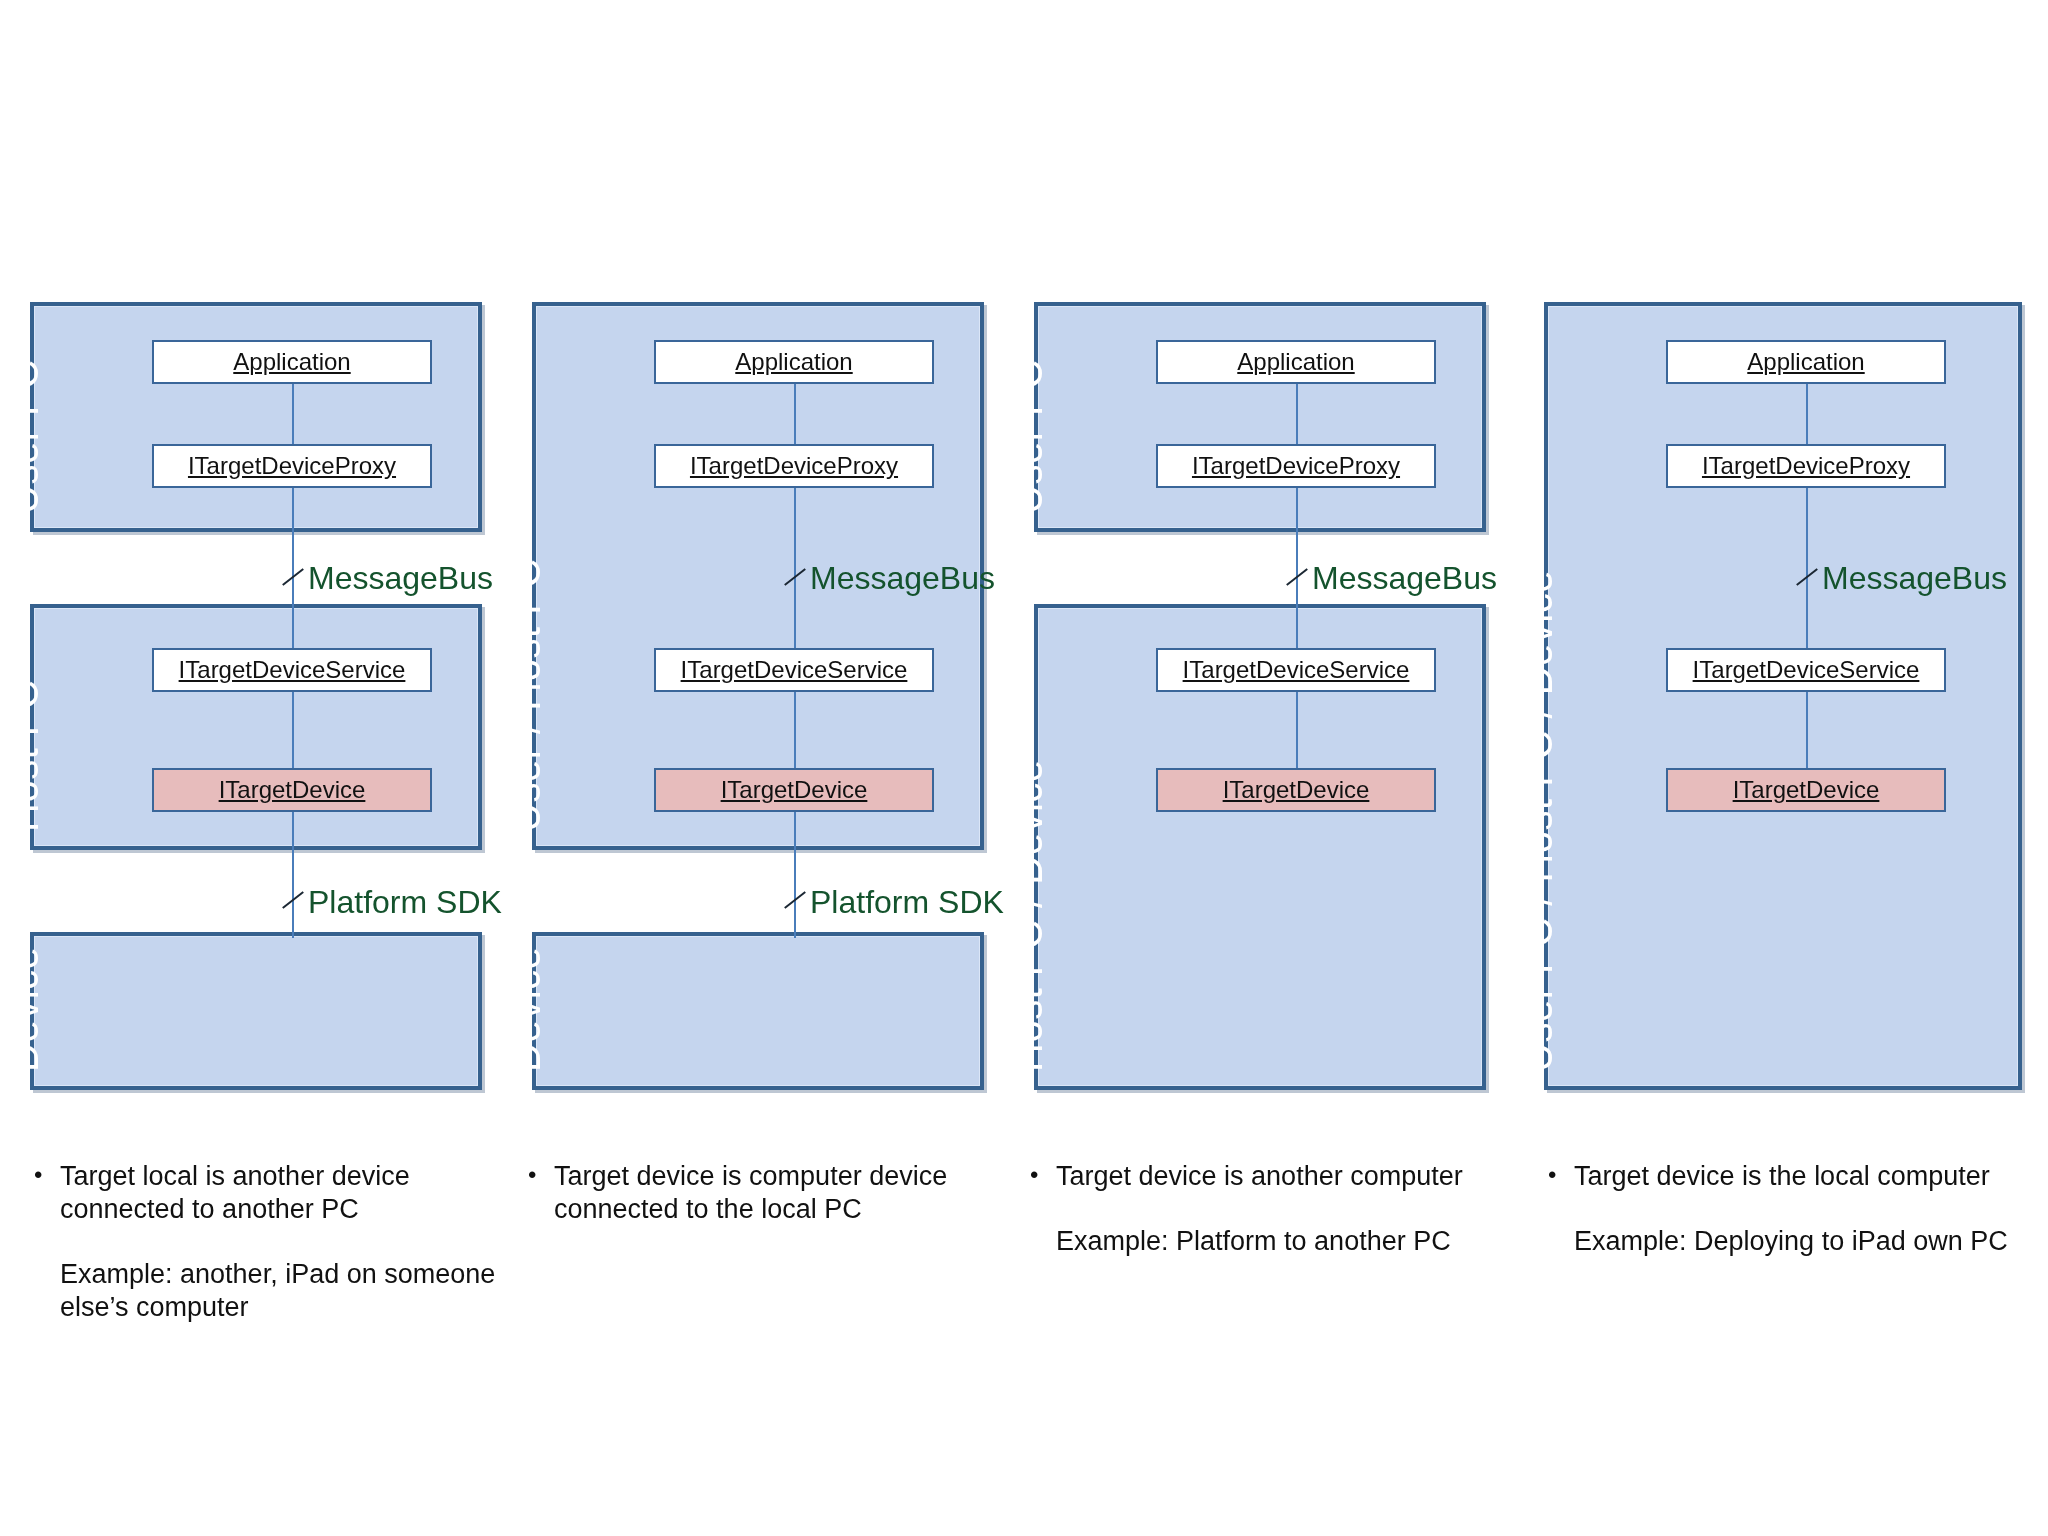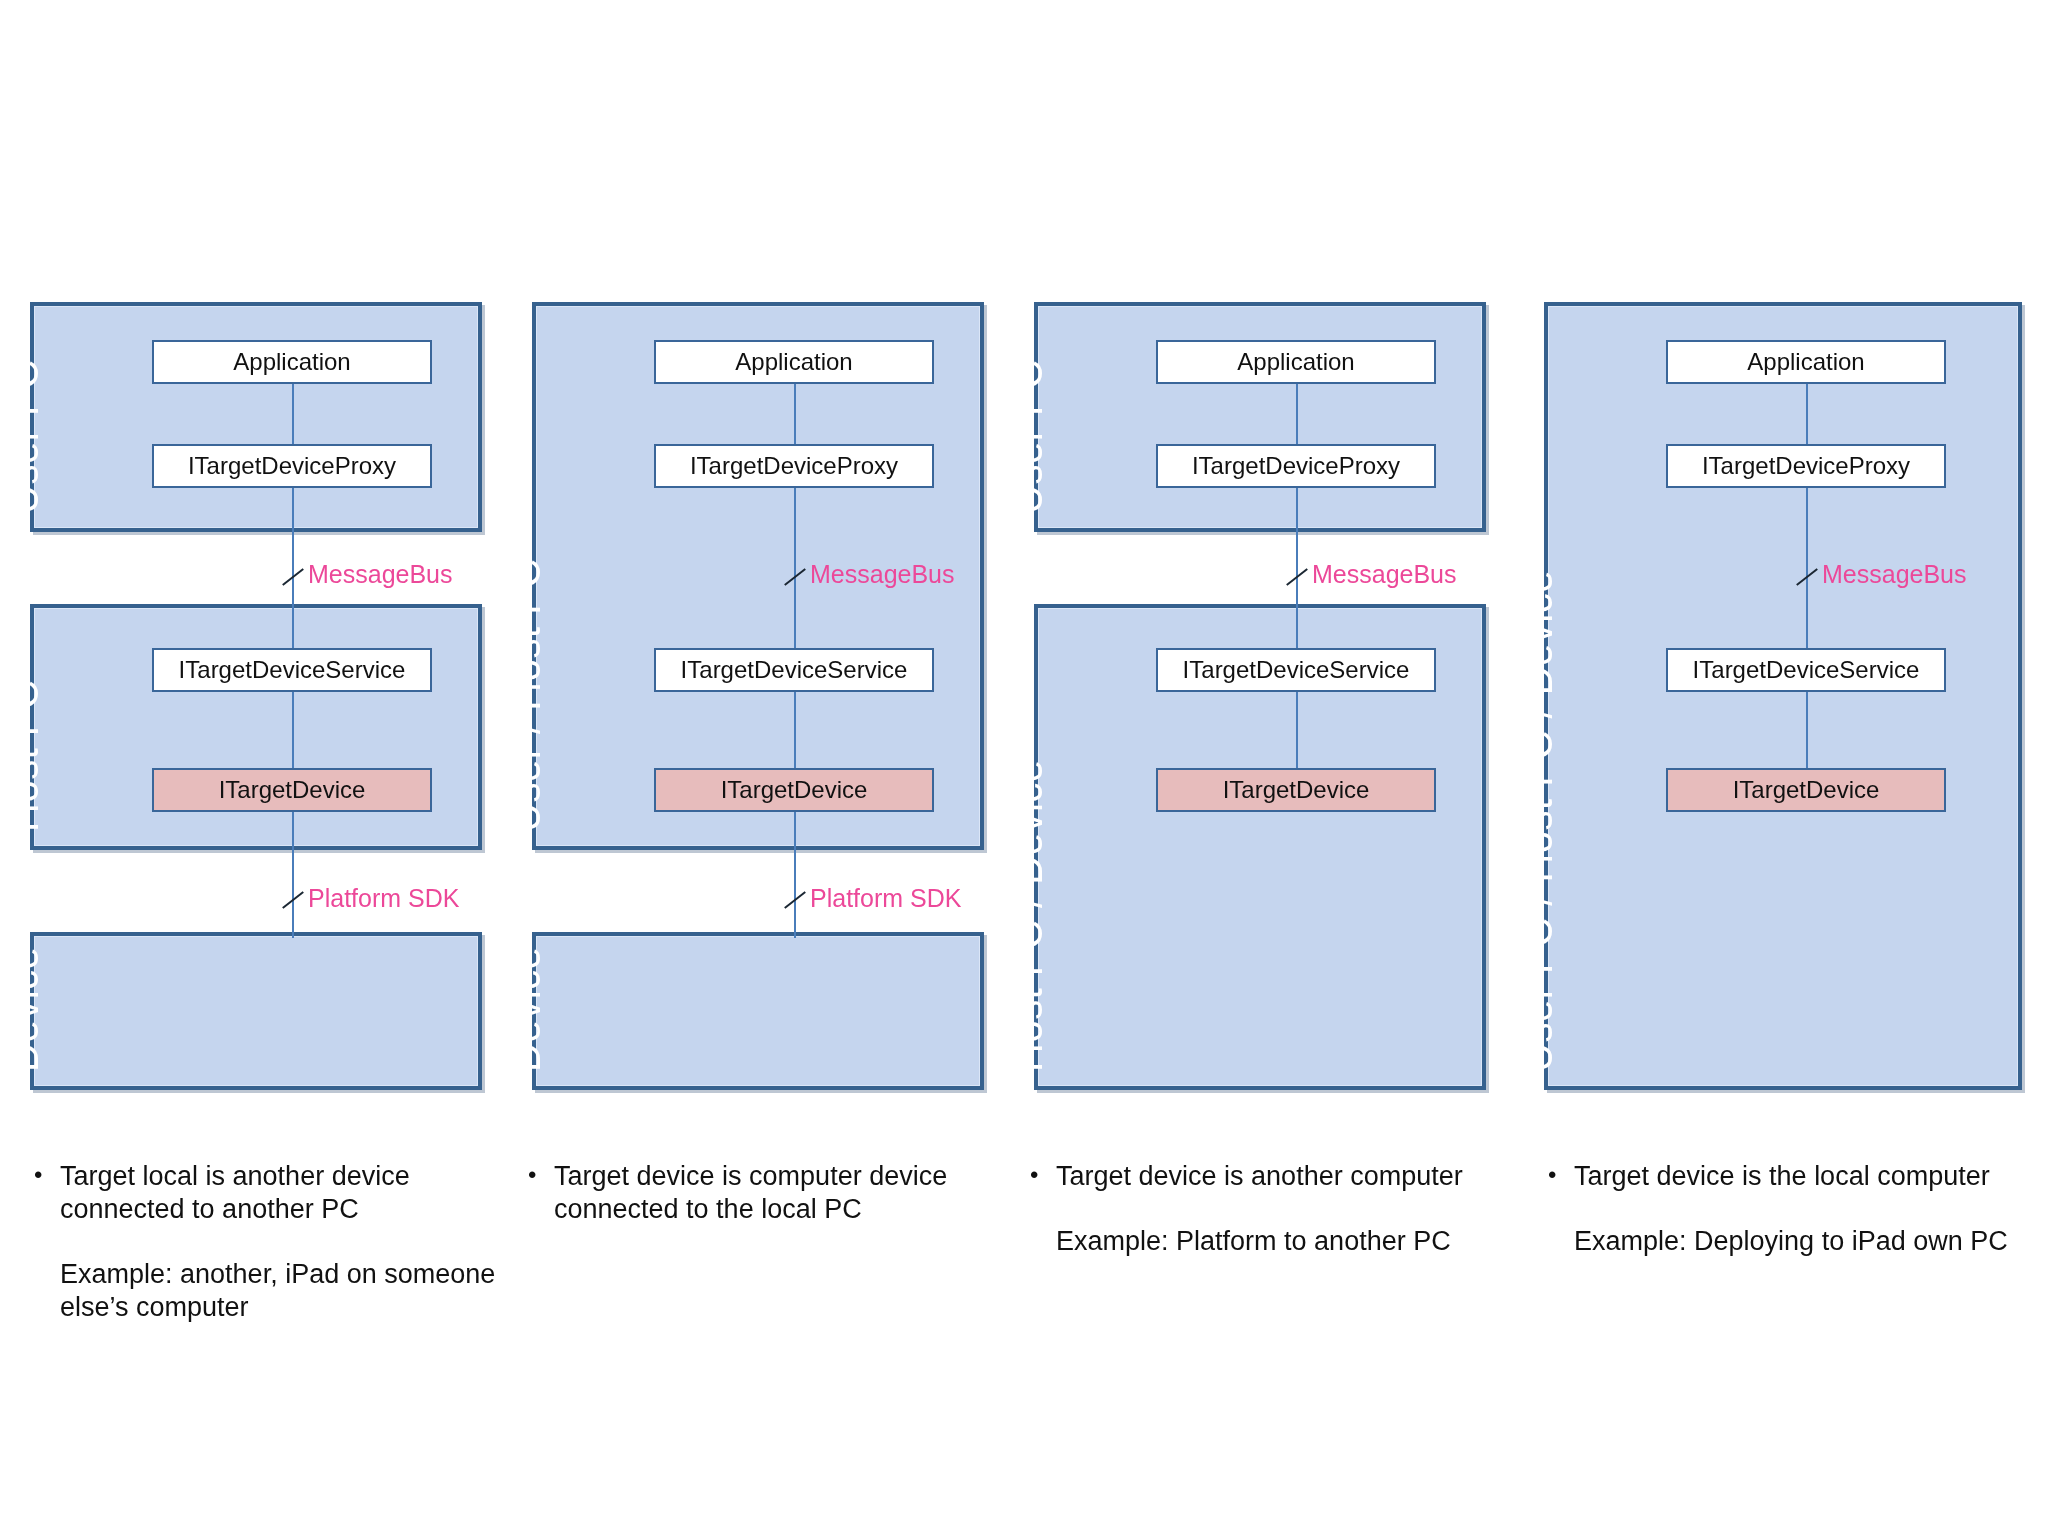--- a/index.html
+++ b/index.html
@@ -63,20 +63,21 @@
     position: absolute;
     box-sizing: border-box;
     border: 2px solid #3a6699;
     background: #ffffff;
     display: flex;
     align-items: center;
     justify-content: center;
     font-size: 24px;
     color: #111111;
     z-index: 4;
+    text-decoration: underline;
   }
   .node.target {
     background: #e7bcbc;
     border-color: #3a6699;
   }
 
   
   .conn {
     position: absolute;
     width: 2px;
@@ -87,22 +88,22 @@
     position: absolute;
     width: 26px;
     height: 2px;
     background: #1b2733;
     transform-origin: center center;
     transform: rotate(-38deg);
     z-index: 3;
   }
   .conn-label {
     position: absolute;
-    font-size: 25px;
-    color: #ec4899;
+    font-size: 32px;
+    color: #14532d;
     white-space: nowrap;
     z-index: 3;
     text-align: right;
   }
 
   
   .caption {
     position: absolute;
     font-size: 27px;
     line-height: 1.22;

